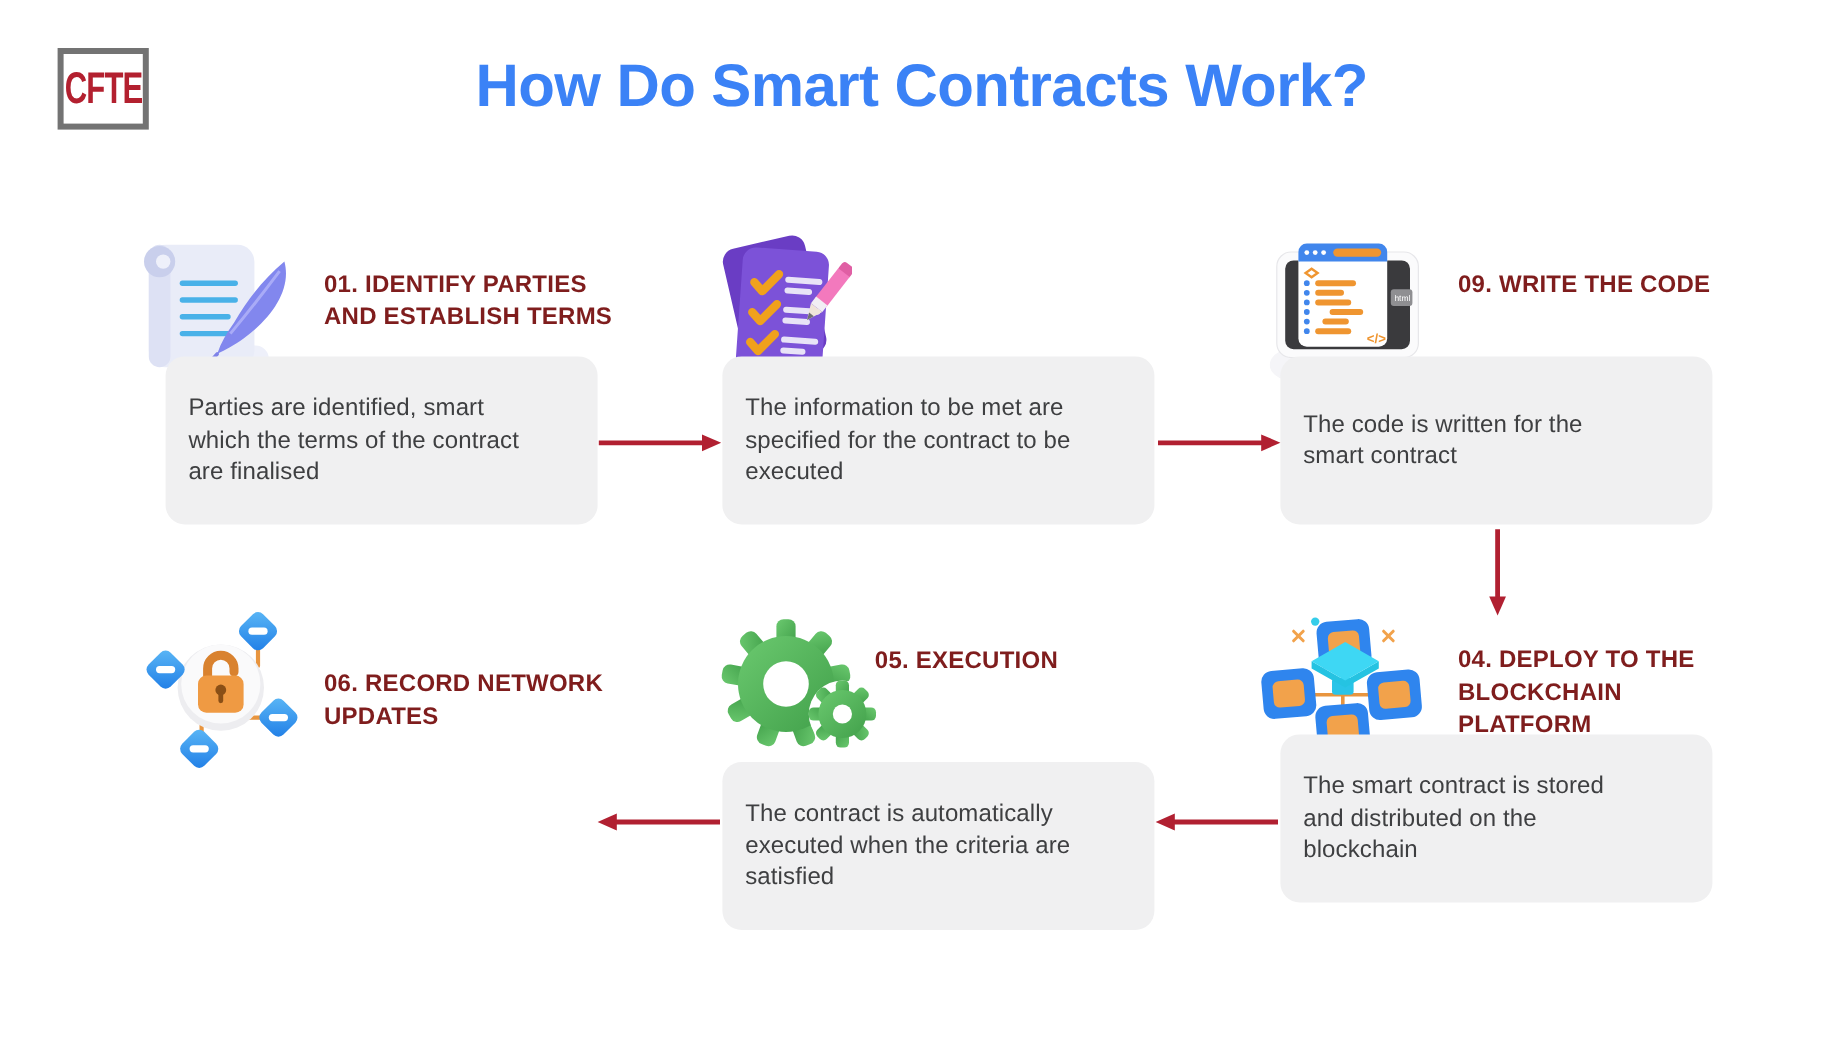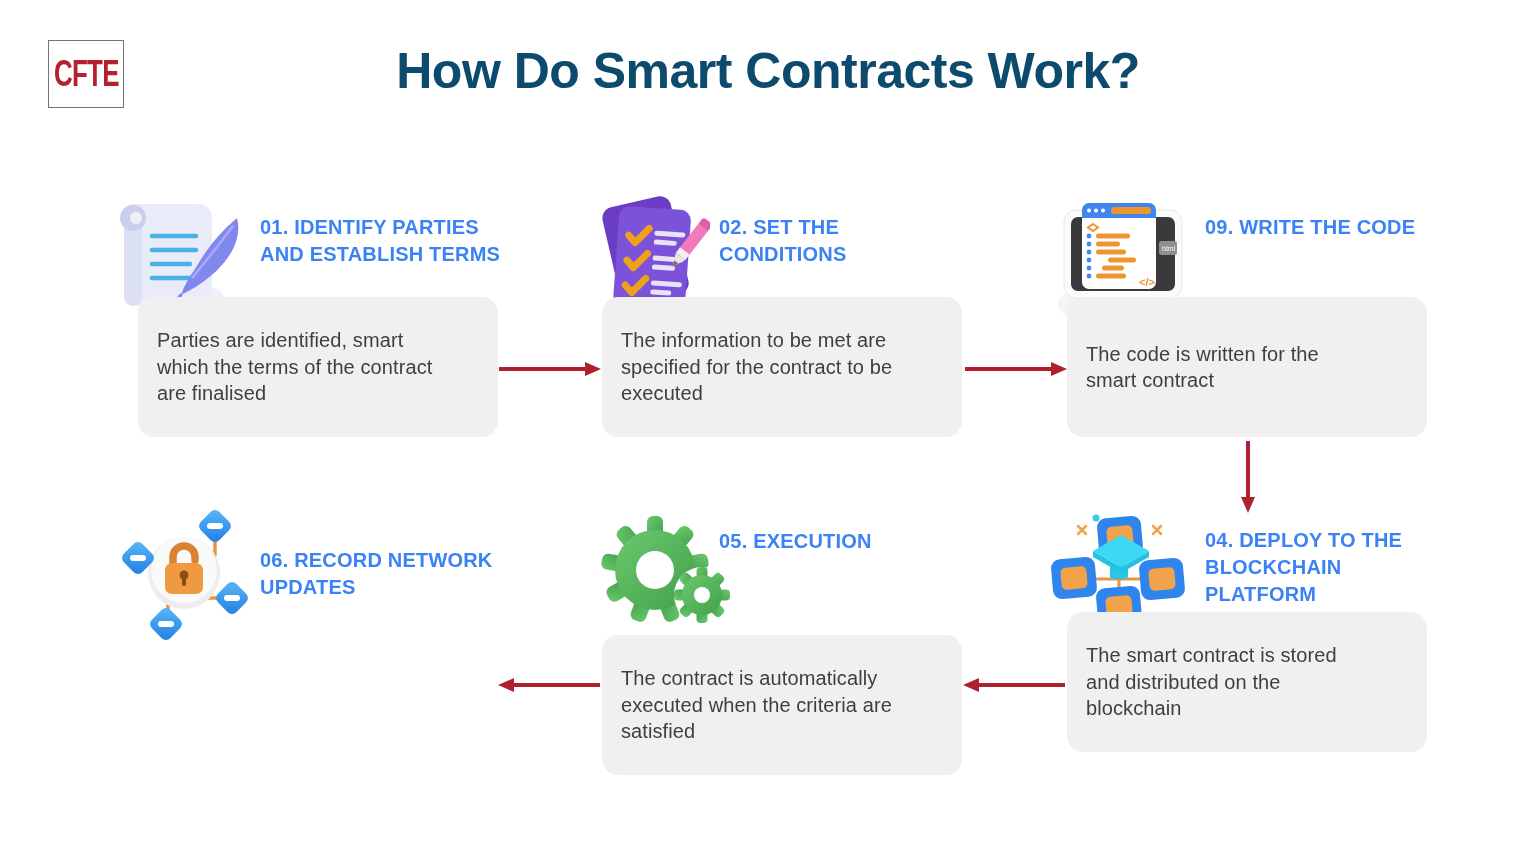--- a/index.html
+++ b/index.html
@@ -2,34 +2,34 @@
 <html><head>
 <meta charset="utf-8">
 <style>
   html,body{margin:0;padding:0;background:#fff;}
   .canvas{
     position:relative;width:1536px;height:864px;background:#ffffff;
     font-family:"Liberation Sans", sans-serif;overflow:hidden;
   }
   .logo{
     position:absolute;left:48px;top:40px;width:76px;height:68px;
-    border:1px solid #737373;box-sizing:border-box;
+    border:5px solid #737373;box-sizing:border-box;
     display:flex;align-items:center;justify-content:center;
   }
   .logo span{
     color:#b3202f;font-weight:bold;font-size:37px;letter-spacing:-1px;
     transform:scaleX(.70);white-space:nowrap;
   }
   .title{
     position:absolute;left:0;right:0;top:42px;margin:0;text-align:center;
-    font-size:50px;font-weight:bold;color:#0c4a6e;letter-spacing:-.5px;
+    font-size:50px;font-weight:bold;color:#3b82f6;letter-spacing:-.5px;
   }
   .heading{
-    position:absolute;margin:2px;font-size:20px;line-height:27px;font-weight:bold;
-    color:#3b82f6;letter-spacing:.2px;white-space:pre-line;
+    position:absolute;margin:12px;font-size:20px;line-height:27px;font-weight:bold;
+    color:#7f1d1d;letter-spacing:.2px;white-space:pre-line;
   }
   .card{
     position:absolute;width:360px;height:140px;background:#f0f0f1;border-radius:16px;
     display:flex;align-items:center;padding:0 19px;box-sizing:border-box;
   }
   .card p{
     margin:0;font-size:20px;line-height:26.5px;color:#3e3f41;
     letter-spacing:.1px;white-space:pre-line;
   }
   .icon{position:absolute;}
@@ -118,22 +118,20 @@
       </g>
       <g transform="translate(93,55) rotate(38)">
         <rect x="-6" y="-28" width="12" height="10" rx="3" fill="#e05fa4"></rect>
         <rect x="-6" y="-20" width="12" height="32" fill="#f379bd"></rect>
         <rect x="-6" y="10" width="12" height="7" fill="#f1eef4"></rect>
         <polygon points="-6,17 6,17 0,30" fill="#efe4da"></polygon>
         <polygon points="-2.5,24 2.5,24 0,30" fill="#6f6f72"></polygon>
       </g>
     </svg>
   </div>
-  <h2 class="heading h-2">02. SET THE
-CONDITIONS</h2>
   <div class="card c-2">
     <p>The information to be met are
 specified for the contract to be
 executed</p>
   </div>
 
   <div class="icon i-3">
     <svg width="130" height="124" viewBox="0 0 130 124">
       <ellipse cx="26" cy="106" rx="26" ry="15" fill="#f5f5f8"></ellipse>
       <rect x="6" y="12" width="118" height="88" rx="12" fill="#fbfbfc" stroke="#e7e7ea"></rect>

